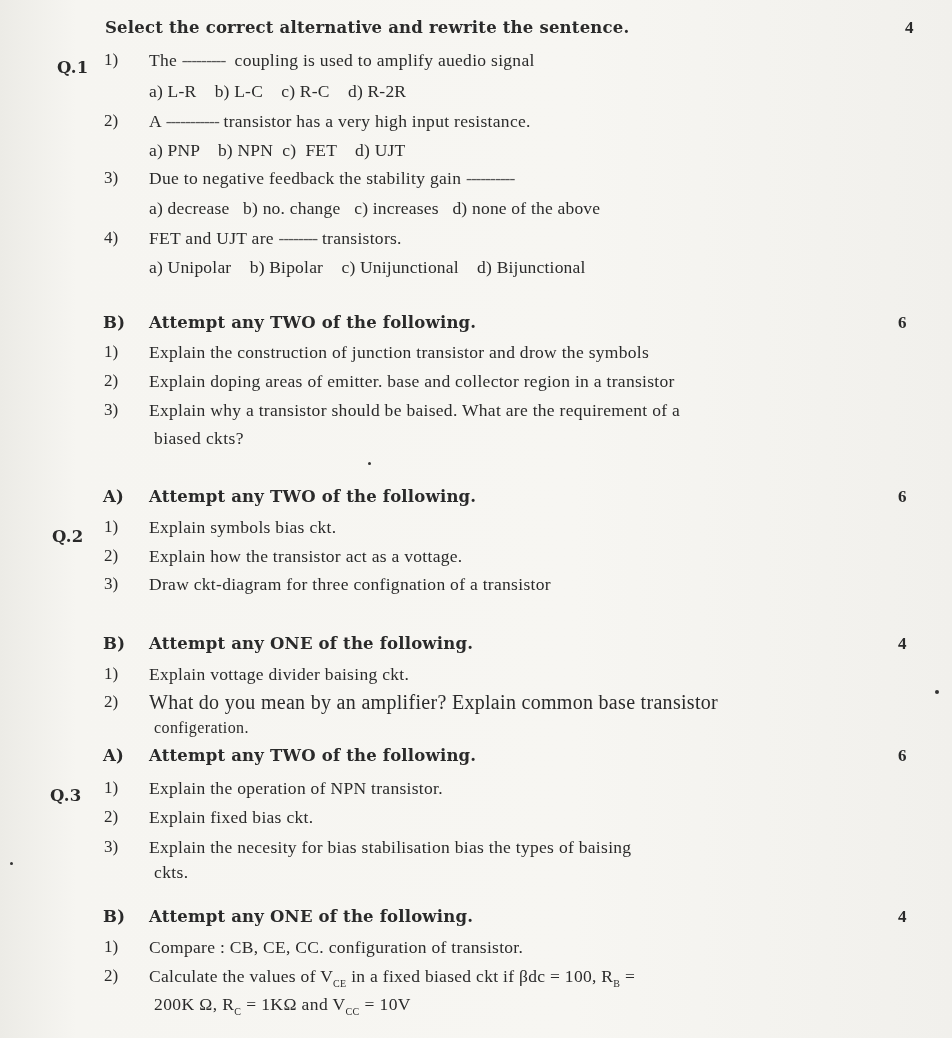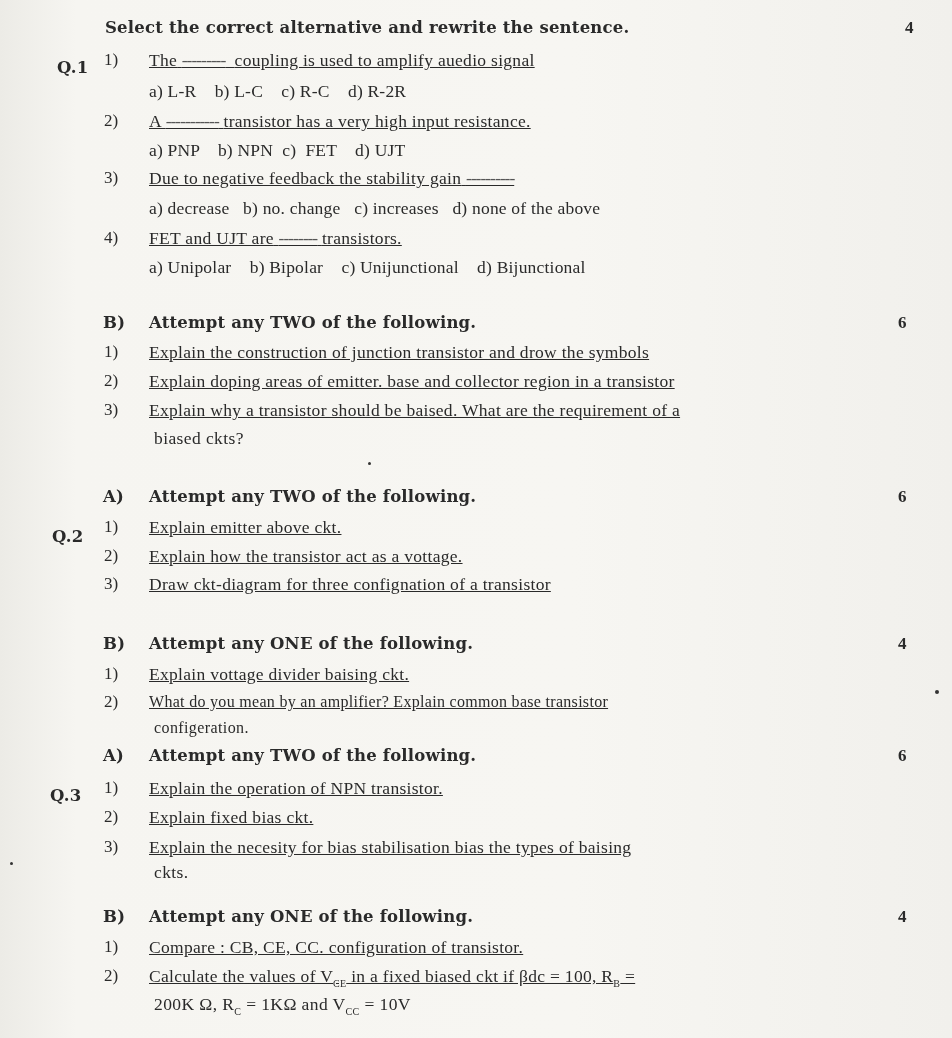--- a/index.html
+++ b/index.html
@@ -9,21 +9,21 @@
     font-family: "Liberation Serif", serif;
     color: #2a2a2a;
     position: relative;
   }
   .page { position: absolute; left: 0; top: 0; width: 952px; height: 1038px;
     background: linear-gradient(90deg, #ecebe6 0%, #f6f5f1 8%, #f7f6f2 60%, #f1f0ec 100%); }
   .row { position: absolute; left: 0; width: 952px; white-space: nowrap; font-size: 17.5px; line-height: 22px; }
   .qno { position: absolute; font-weight: bold; font-size: 18px; margin-top: 40px; }
   .sec { position: absolute; left: 103px; font-weight: bold; font-size: 17.5px; }
   .num { position: absolute; left: 104px; font-size: 17px; }
-  .txt { position: absolute; left: 149px; letter-spacing: 0.3px; text-decoration: underline; }
+  .txt { position: absolute; left: 149px; letter-spacing: 0.3px; }
   .opt { position: absolute; left: 149px; letter-spacing: 0.2px; }
   .head { font-weight: bold; font-family: "DejaVu Serif", serif; font-size: 16.5px; letter-spacing: 0.2px; }
   .marks { position: absolute; left: 898px; font-weight: bold; font-size: 17px; }
   .cont { position: absolute; left: 154px; letter-spacing: 0.4px; }
   .blank { letter-spacing: -1px; color: #555; }
   sub { font-size: 10px; }
   .dot { position: absolute; width: 4px; height: 4px; border-radius: 2px; background: #333; }
 </style>
 </head>
 <body>
@@ -90,21 +90,21 @@
   </div>
 
   <div class="row" style="top:486px">
     <span class="qno head" style="left:52px">Q.2</span>
     <span class="sec head">A)</span>
     <span class="head" style="position:absolute;left:149px">Attempt any TWO of the following.</span>
     <span class="marks">6</span>
   </div>
   <div class="row" style="top:516px">
     <span class="num">1)</span>
-    <span class="txt">Explain emitter above ckt.</span>
+    <span class="txt">Explain symbols bias ckt.</span>
   </div>
   <div class="row" style="top:545px">
     <span class="num">2)</span>
     <span class="txt">Explain how the transistor act as a vottage.</span>
   </div>
   <div class="row" style="top:573px">
     <span class="num">3)</span>
     <span class="txt">Draw ckt-diagram for three confignation of a transistor</span>
   </div>
 
@@ -112,21 +112,21 @@
     <span class="sec head">B)</span>
     <span class="head" style="position:absolute;left:149px">Attempt any ONE of the following.</span>
     <span class="marks">4</span>
   </div>
   <div class="row" style="top:663px">
     <span class="num">1)</span>
     <span class="txt">Explain vottage divider baising ckt.</span>
   </div>
   <div class="row" style="top:691px">
     <span class="num">2)</span>
-    <span class="txt" style="font-size:16px">What do you mean by an amplifier? Explain common base transistor</span>
+    <span class="txt" style="font-size:20px">What do you mean by an amplifier? Explain common base transistor</span>
   </div>
   <div class="row" style="top:717px">
     <span class="cont" style="font-size:16px">configeration.</span>
   </div>
 
   <div class="row" style="top:745px">
     <span class="qno head" style="left:50px">Q.3</span>
     <span class="sec head">A)</span>
     <span class="head" style="position:absolute;left:149px">Attempt any TWO of the following.</span>
     <span class="marks">6</span>

